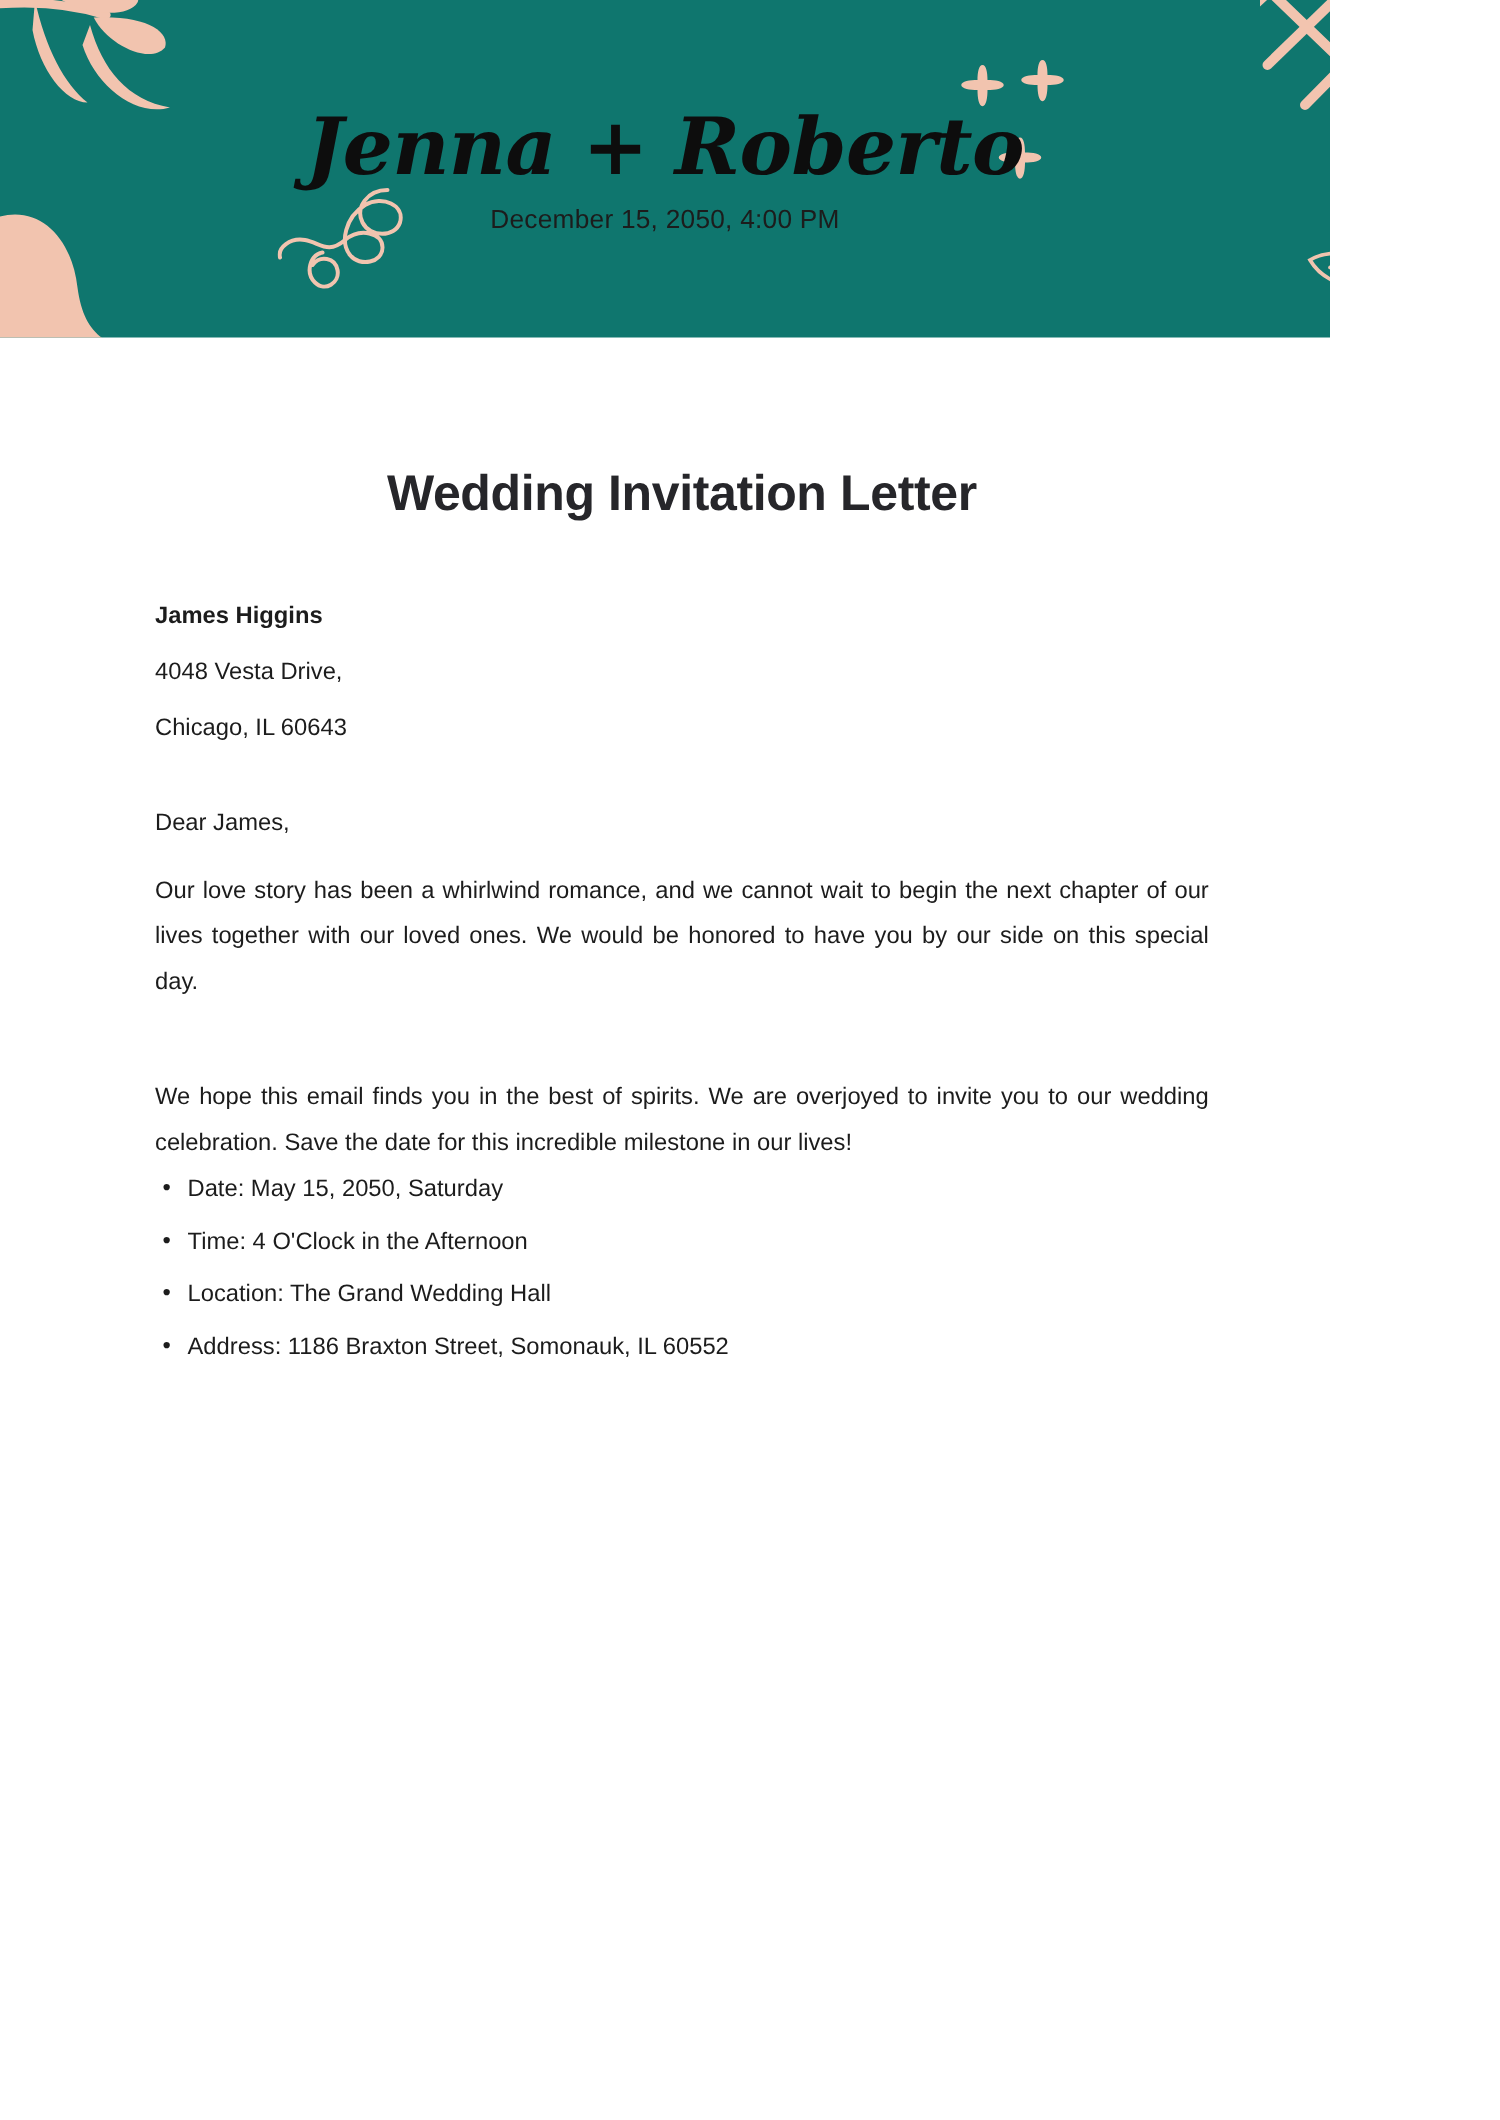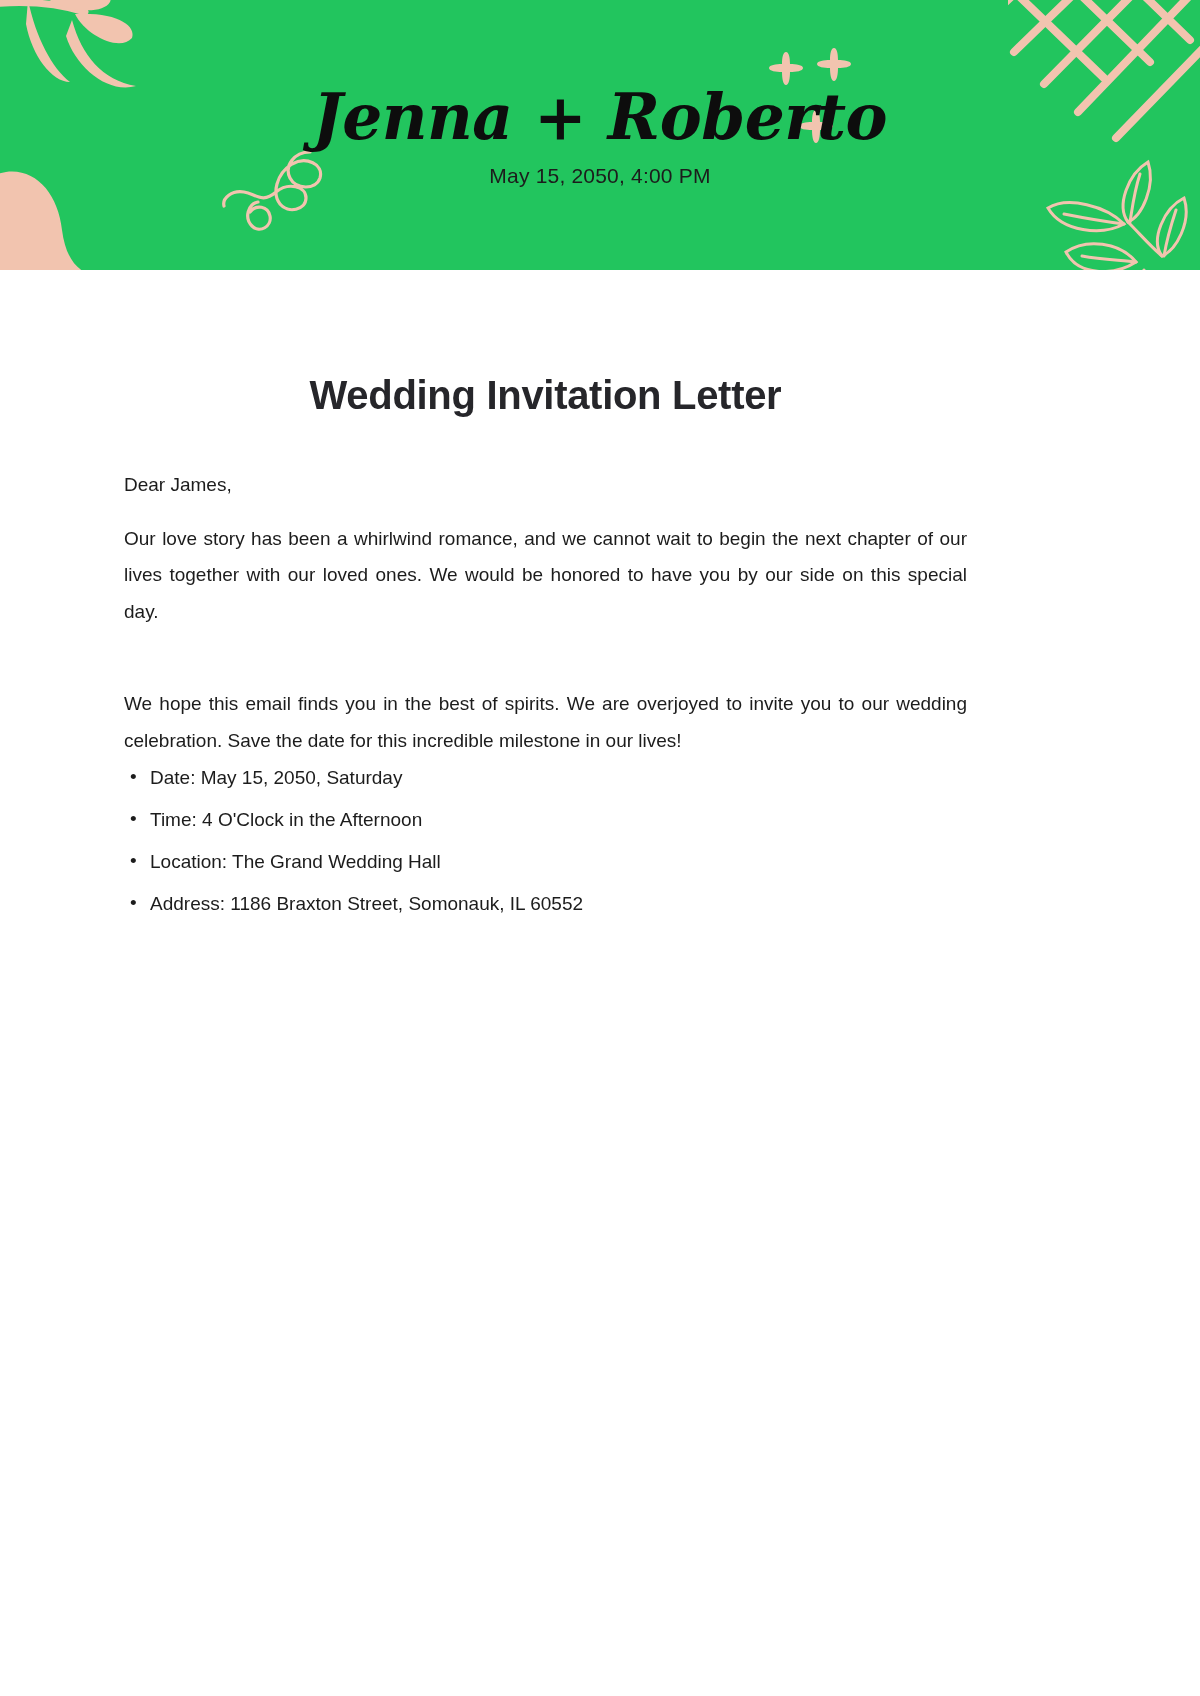--- a/index.html
+++ b/index.html
@@ -7,23 +7,23 @@
   body {
     background: #ffffff;
     font-family: "Liberation Sans", sans-serif;
     color: #231f20;
     overflow: hidden;
   }
 
   
   .banner {
     position: relative;
-    width: 1200px;
+    width: 1064px;
     height: 270px;
-    background: #22c55e;
+    background: #0f766e;
     overflow: hidden;
   }
   .deco { position: absolute; pointer-events: none; }
 
   .banner-center {
     position: absolute;
     left: 0; right: 0;
     top: 84px;
     text-align: center;
     z-index: 5;
@@ -187,28 +187,33 @@
       <path d="M152 58 C 146 76, 142 92, 140 104"></path>
       <path d="M42 100 C 62 86, 96 90, 112 110 C 90 124, 54 124, 42 100 Z"></path>
       <path d="M58 104 C 80 108, 100 108, 112 110"></path>
       <path d="M104 70 C 116 82, 126 94, 138 104"></path>
       <path d="M176 128 C 156 140, 132 136, 120 118"></path>
     </g>
   </svg>
 
   <div class="banner-center">
     <div class="couple-names">Jenna + Roberto</div>
-    <div class="couple-date">May 15, 2050, 4:00 PM</div>
+    <div class="couple-date">December 15, 2050, 4:00 PM</div>
   </div>
 </div>
 
 <div class="doc">
 
   <div class="doc-title">Wedding Invitation Letter</div>
 
+  <div class="recipient">
+    <div class="recipient-name">James Higgins</div>
+    <div class="recipient-line">4048 Vesta Drive,</div>
+    <div class="recipient-line">Chicago, IL 60643</div>
+  </div>
 
   <div class="salutation">Dear James,</div>
 
   <p class="para">Our love story has been a whirlwind romance, and we cannot wait to begin the next chapter of our lives together with our loved ones. We would be honored to have you by our side on this special day.</p>
 
   <p class="para first">We hope this email finds you in the best of spirits. We are overjoyed to invite you to our wedding celebration. Save the date for this incredible milestone in our lives!</p>
 
 
   <ul class="details-list">
     <li>Date: May 15, 2050, Saturday</li>

